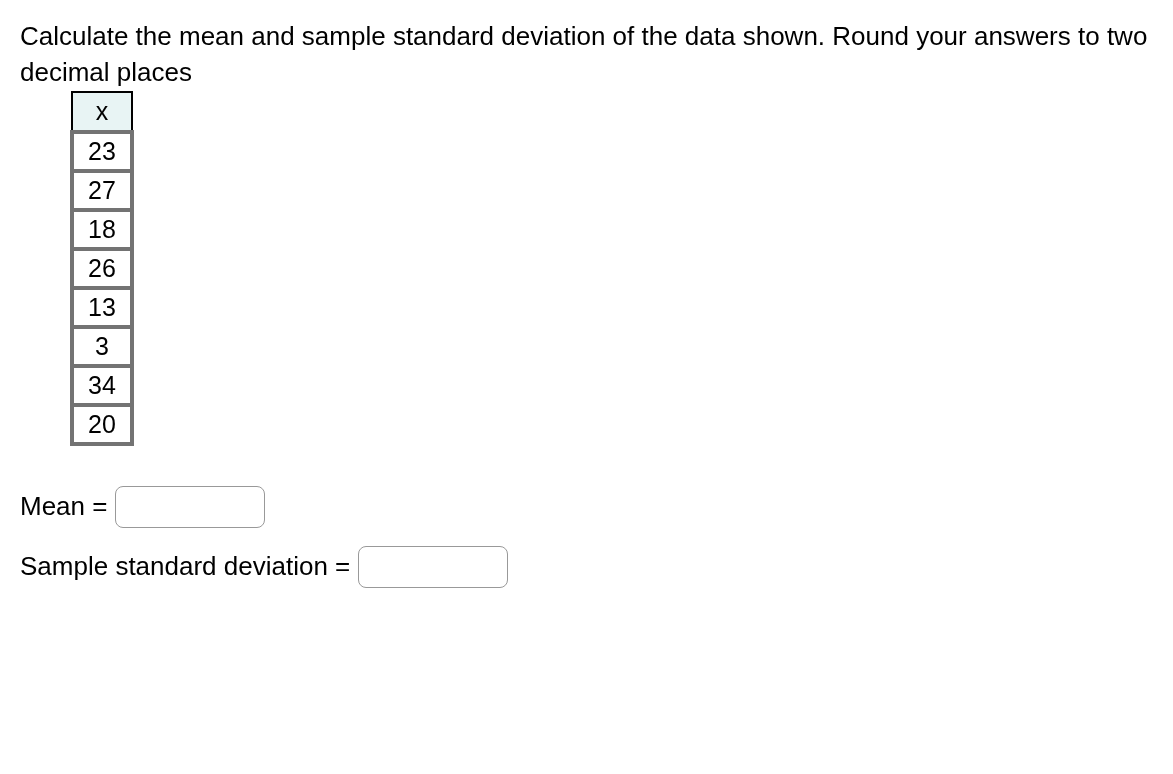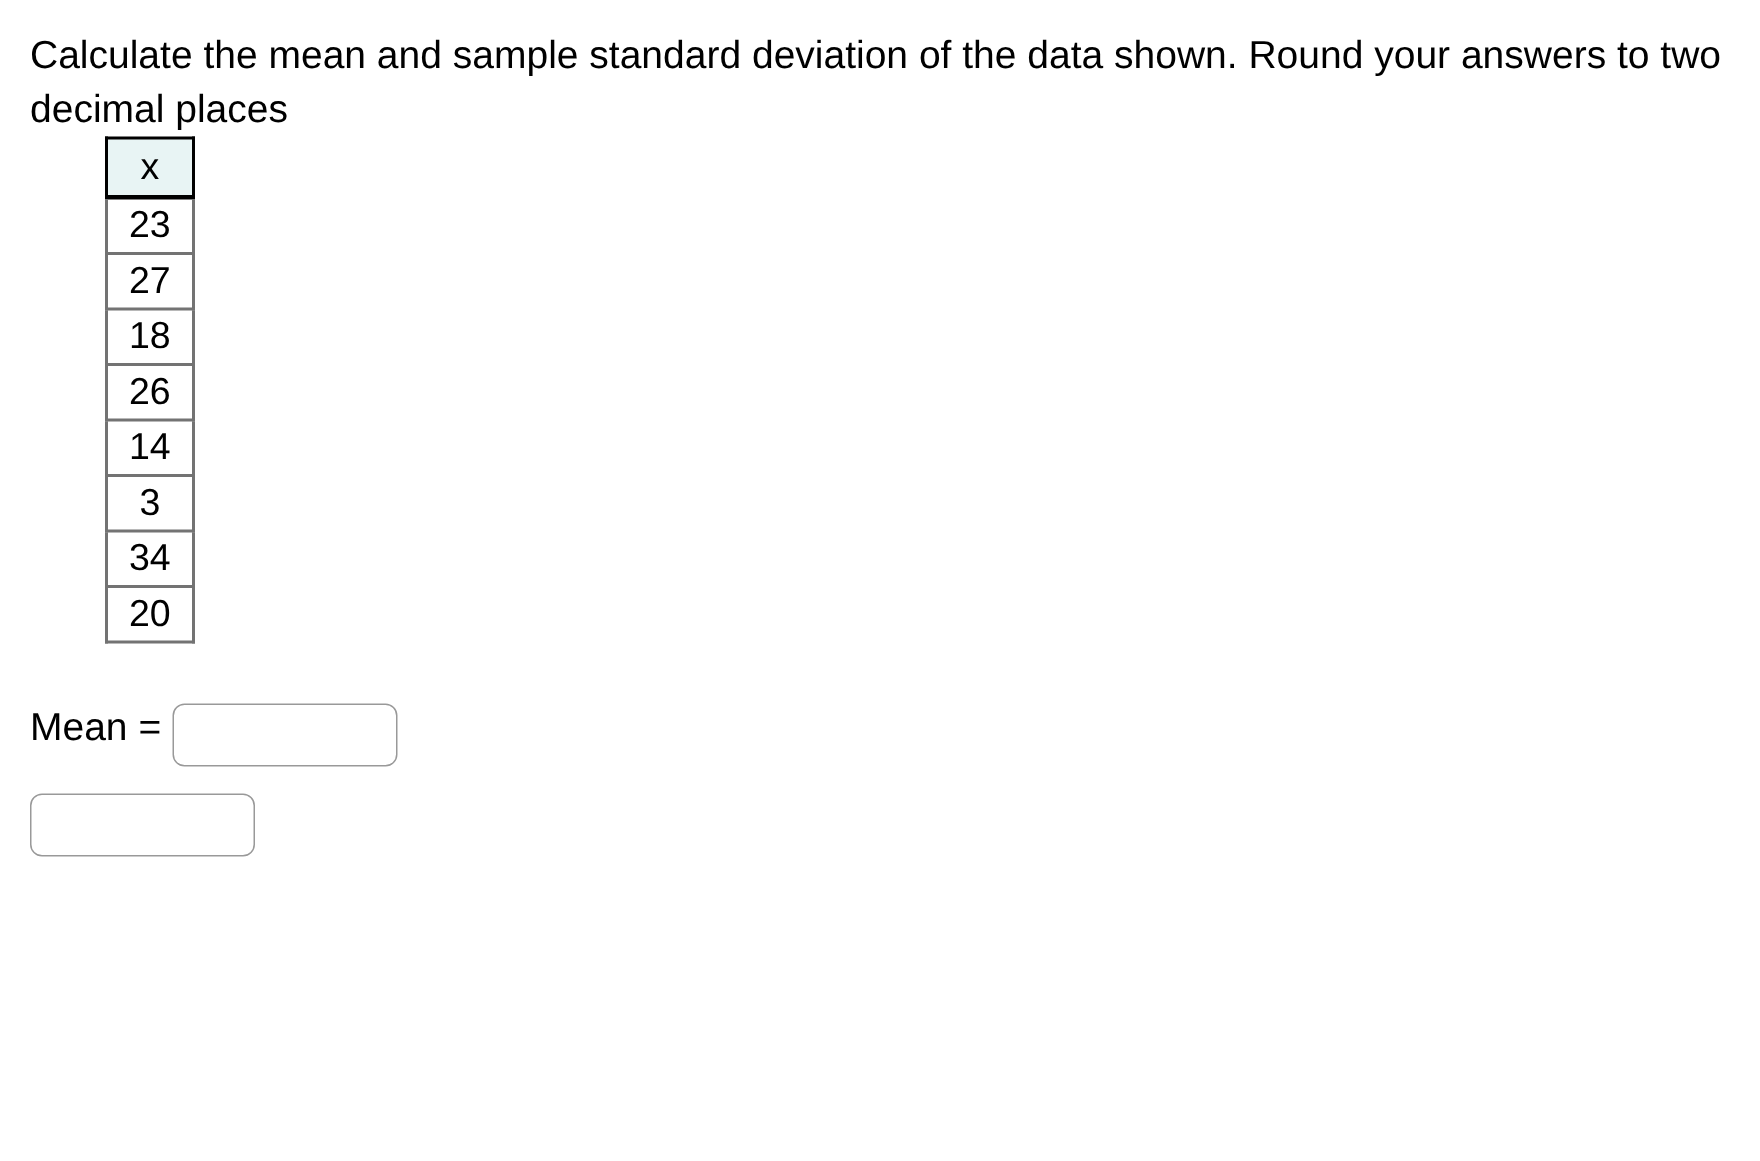--- a/index.html
+++ b/index.html
@@ -25,28 +25,29 @@
     .data-table th {
       background-color: #e8f4f4;
       border: 2px solid #000;
       padding: 4px 18px;
       font-weight: normal;
       font-size: 25px;
       text-align: center;
       border-bottom: 3px solid #000;
     }
     .data-table td {
-      border: 2px solid #737373;
+      border: 4px solid #737373;
       padding: 3px 14px;
       text-align: center;
       font-size: 25px;
       font-family: Arial, sans-serif;
     }
     .answer-row {
       display: flex;
+      align-items: center;
       margin-bottom: 18px;
       font-size: 26px;
     }
     .answer-row span {
       margin-right: 8px;
     }
     .answer-input {
       border: 1px solid #999;
       border-radius: 8px;
       height: 42px;
@@ -74,34 +75,35 @@
     <tr>
         <td>27</td>
       </tr>
     <tr>
         <td>18</td>
       </tr>
     <tr>
         <td>26</td>
       </tr>
     <tr>
-        <td>14</td>
+        <td>13</td>
       </tr>
     <tr>
         <td>3</td>
       </tr>
     <tr>
         <td>34</td>
       </tr>
     <tr>
         <td>20</td>
       </tr>
   </tbody>
 </table>
 
 <div class="answer-row">
   <span>Mean =</span>
   <input type="text" class="answer-input" value="" style="">
 </div>
 
 <div class="answer-row">
+  <span>Sample standard deviation =</span>
   <input type="text" class="answer-input" value="" style="">
 </div>
 
 </body></html>

